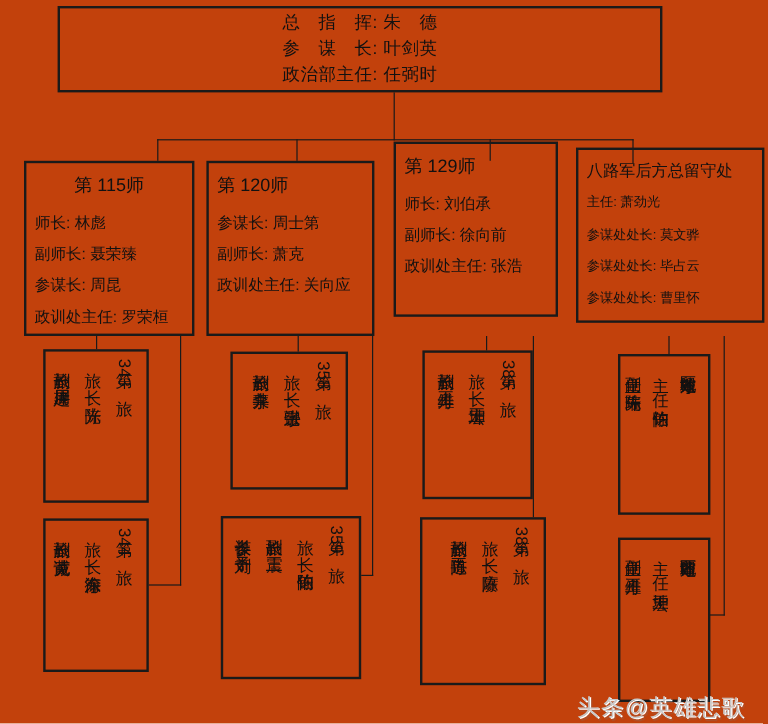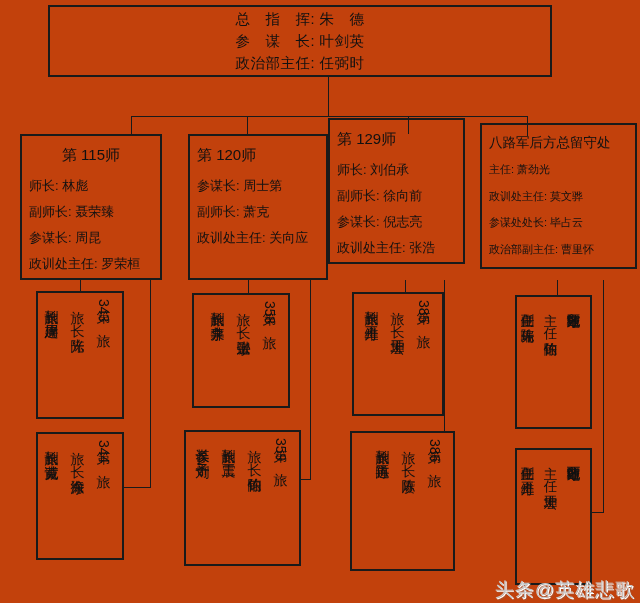--- a/index.html
+++ b/index.html
@@ -33,21 +33,21 @@
   .vbox {
     position:absolute; border:2px solid #1a1a1a; box-sizing:border-box;
     writing-mode:vertical-rl; text-orientation:mixed;
     padding:6px 5px; font-size:14px;
   }
   .vcol { line-height:26px; white-space:pre; }
   .vbox.narrow .vcol { line-height:23px; font-size:13.5px; }
   .oname { margin-inline-start:15px; }
   
   .watermark {
-    position:absolute; right:5px; top:577px; font-size:19px;
+    position:absolute; right:19px; top:577px; font-size:19px;
     color:#c9c9c9; letter-spacing:1px;
     text-shadow:1px 1px 0 #ffffff, 2px 2px 1px rgba(120,120,120,0.35);
   }
 </style>
 </head>
 <body>
 
 <div id="canvas">
 
   <div class="hq">
@@ -66,41 +66,40 @@
   <div class="vline" style="left:527px;top:116px;height:20px;"></div>
 
   <div class="dbox" style="left:20px;top:134px;width:142px;height:146px;">
     <div class="dtitle center">第 115师</div>
     <div class="dline">师长: 林彪</div>
     <div class="dline">副师长: 聂荣臻</div>
     <div class="dline">参谋长: 周昆</div>
     <div class="dline">政训处主任: 罗荣桓</div>
   </div>
 
-  <div class="dbox" style="left:188px;top:134px;width:140px;height:146px;">
+  <div class="dbox" style="left:172px;top:134px;width:140px;height:146px;">
     <div class="dtitle">第 120师</div>
     <div class="dline">参谋长: 周士第</div>
     <div class="dline">副师长: 萧克</div>
     <div class="dline">政训处主任: 关向应</div>
   </div>
 
   <div class="dbox" style="left:328px;top:118px;width:137px;height:146px;">
     <div class="dtitle">第 129师</div>
     <div class="dline">师长: 刘伯承</div>
     <div class="dline">副师长: 徐向前</div>
-    <div class="dline">参谋长: 倪志亮</div>
     <div class="dline">政训处主任: 张浩</div>
   </div>
 
   <div class="dbox tight" style="left:480px;top:123px;width:157px;height:146px;">
     <div class="dtitle compact">八路军后方总留守处</div>
     <div class="dline">主任: 萧劲光</div>
-    <div class="dline">政训处主任: 莫文骅</div>
+    <div class="dline">参谋处处长: 莫文骅</div>
     <div class="dline">参谋处处长: 毕占云</div>
-    <div class="dline">政治部副主任: 曹里怀</div>
+    <div class="dline">参谋处处长: 曹里怀</div>
   </div>
 
   <div class="vline" style="left:80px;top:280px;height:11px;"></div>
   <div class="vline" style="left:150px;top:280px;height:208px;"></div>
   <div class="hline" style="left:124px;top:487px;width:27px;"></div>
   <div class="vline" style="left:248px;top:280px;height:13px;"></div>
   <div class="vline" style="left:310px;top:280px;height:200px;"></div>
   <div class="hline" style="left:301px;top:479px;width:10px;"></div>
   <div class="vline" style="left:405px;top:280px;height:12px;"></div>
   <div class="vline" style="left:444px;top:280px;height:151px;"></div>

